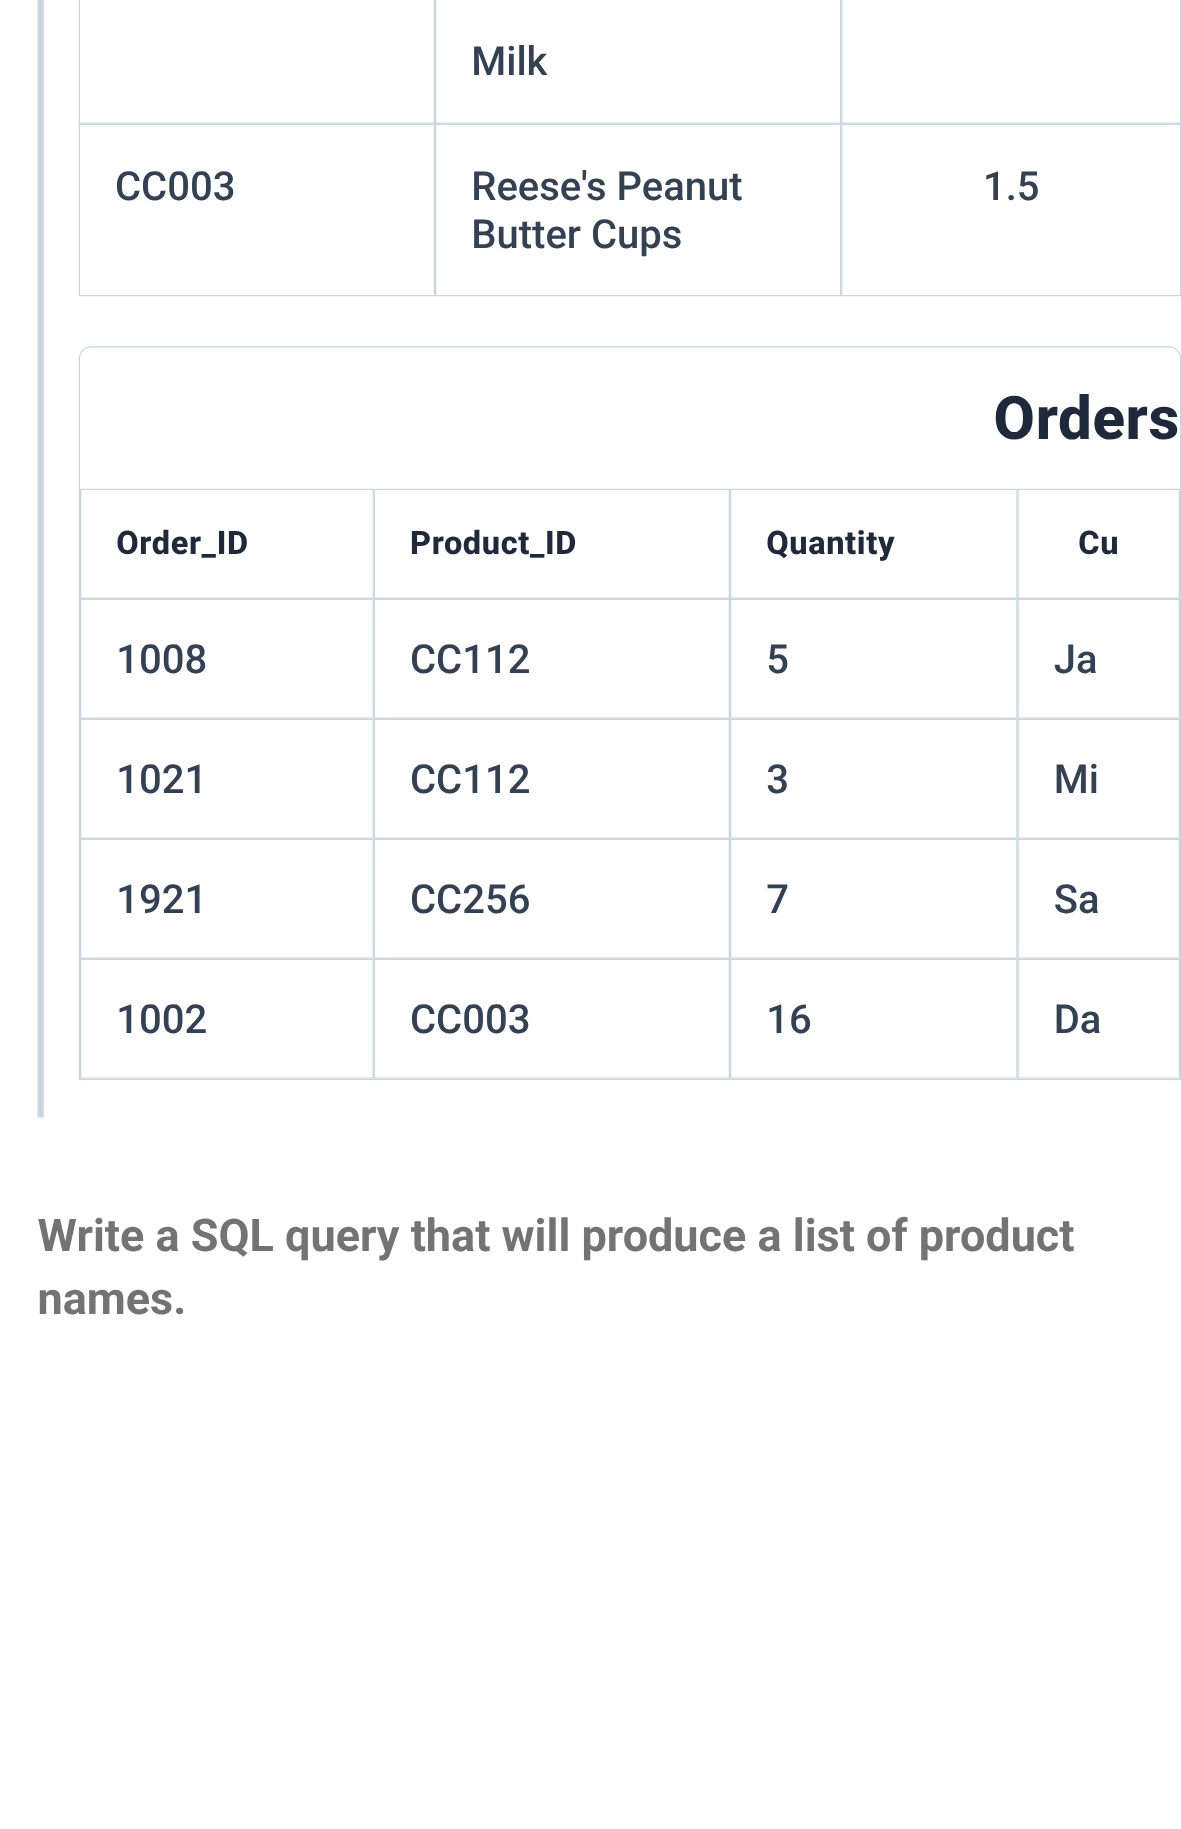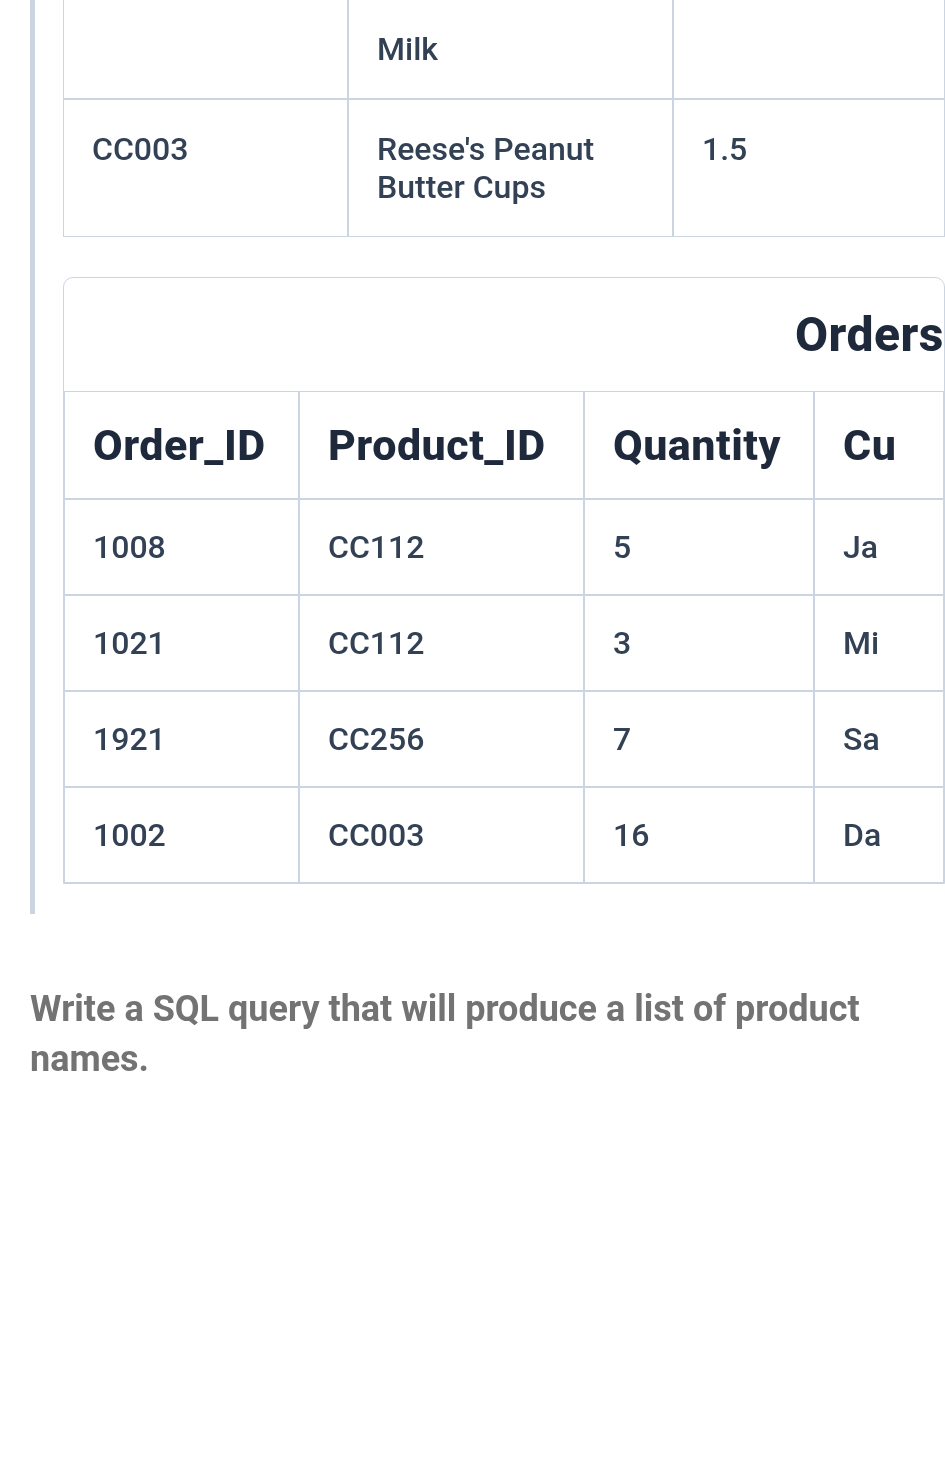--- a/index.html
+++ b/index.html
@@ -35,21 +35,21 @@
       padding: 30px 28px;
       vertical-align: top;
       color: #334155;
       font-weight: 500;
     }
     .table-top .partial-row td {
       border-top: none;
     }
     .table-top .col1 { width: 285px; }
     .table-top .col2 { width: 325px; }
-    .table-top .col3 { width: auto; }
+    .table-top .col3 { width: auto; text-align: center; }
     
     .orders-wrapper {
       border: 1px solid #cbd5e1;
       border-top-left-radius: 10px;
       border-top-right-radius: 10px;
       overflow: hidden;
       margin-top: 0;
     }
     .orders-title {
       text-align: right;
@@ -61,34 +61,34 @@
       letter-spacing: 0.5px;
     }
     .table-orders th {
       background: #ffffff;
       border: 1px solid #cbd5e1;
       border-top: none;
       padding: 28px;
       text-align: left;
       font-weight: 800;
       color: #1e293b;
-      font-size: 43px;
+      font-size: 26px;
       letter-spacing: 0.5px;
     }
     .table-orders td {
       border: 1px solid #cbd5e1;
       padding: 28px;
       color: #334155;
       font-weight: 500;
       font-size: 32px;
     }
     .table-orders .colA { width: 235px; }
     .table-orders .colB { width: 285px; }
     .table-orders .colC { width: 230px; }
-    .table-orders .colD { width: auto; }
+    .table-orders .colD { width: auto; text-align: center; }
     
     .prompt {
       margin-left: 30px;
       margin-top: 70px;
       font-size: 36px;
       font-weight: 700;
       color: #737373;
       line-height: 1.4;
       padding-right: 80px;
     }

